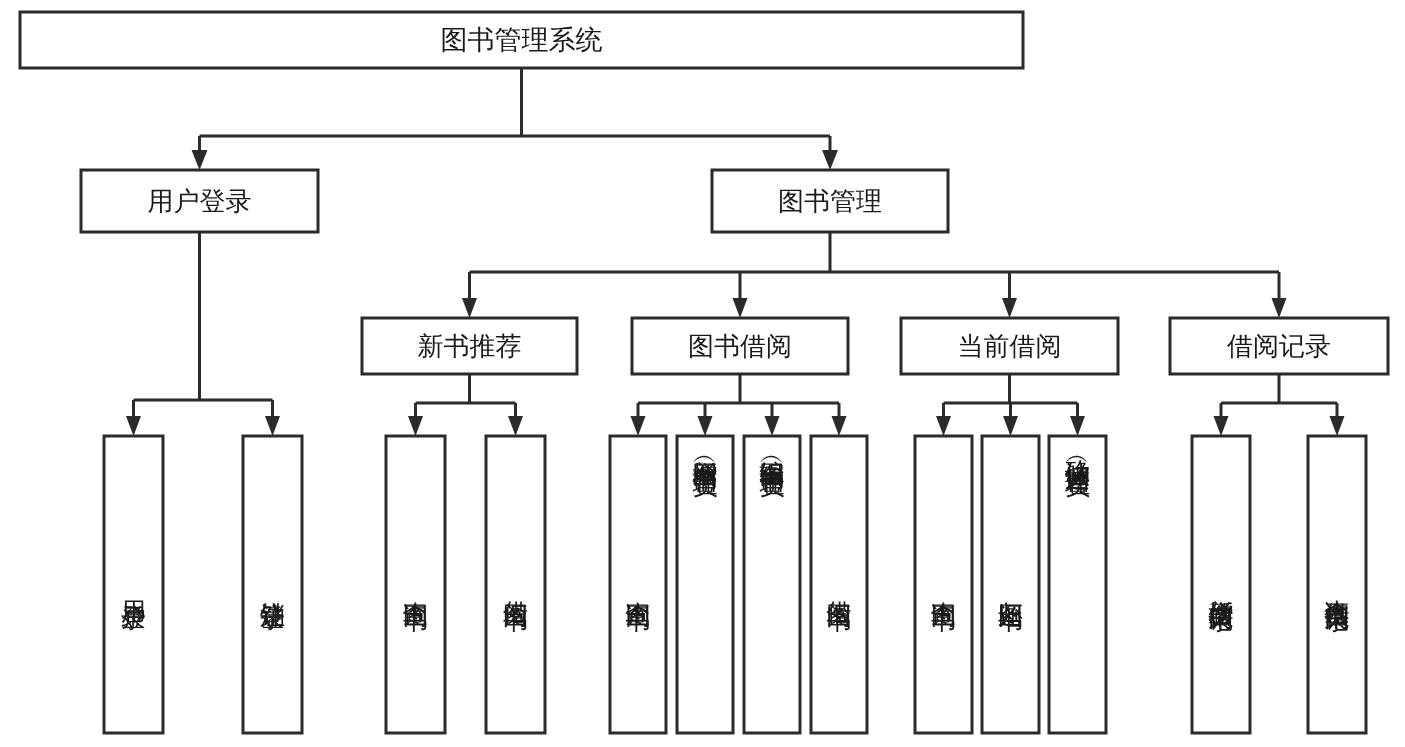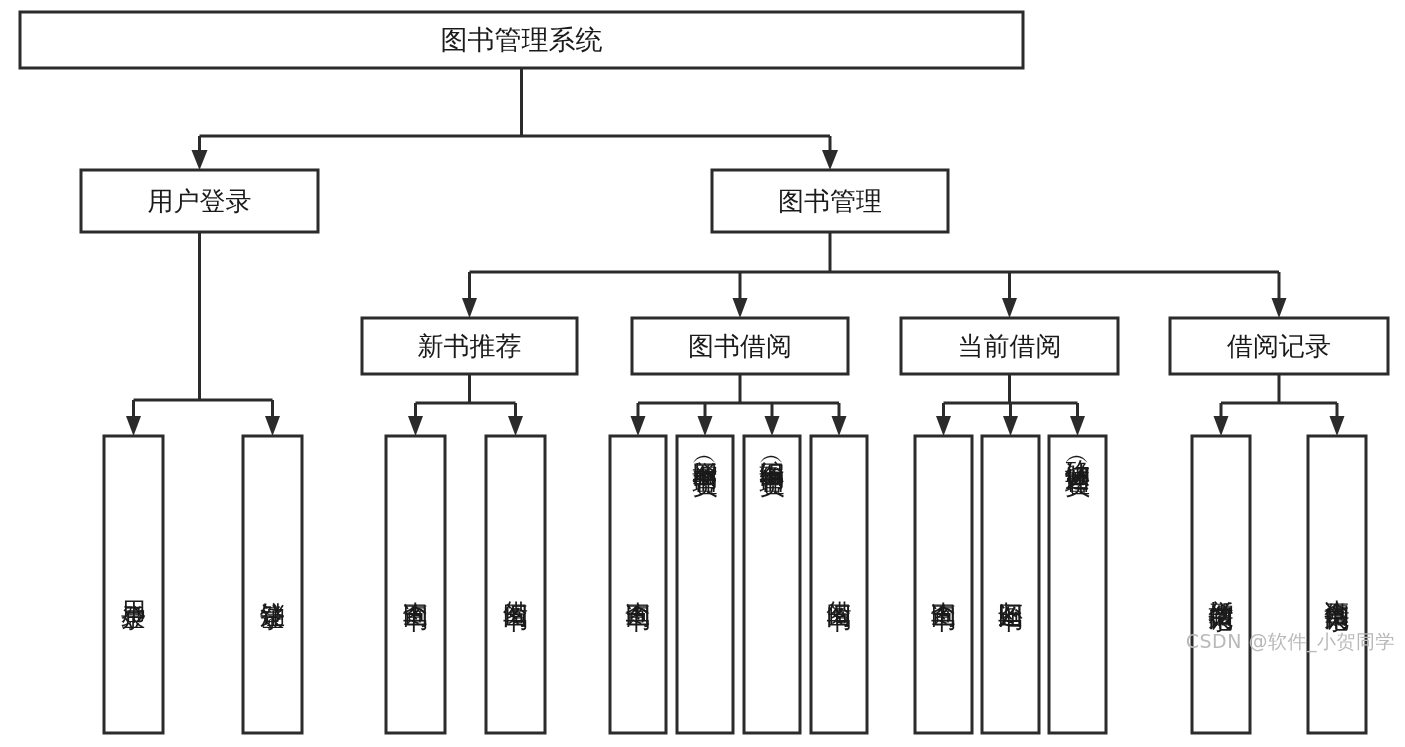--- a/index.html
+++ b/index.html
@@ -239,14 +239,13 @@
   <div class="vert-label-wrap" style="left:1049px; top:436px; width:57px; height:297px; align-items:flex-start;">
     <span class="vert-label" style="margin-top:4px;">确认归还（管理员）</span>
   </div>
   <div class="vert-label-wrap" style="left:1192px; top:436px; width:58px; height:297px;">
     <span class="vert-label">新增借阅记录</span>
   </div>
   <div class="vert-label-wrap" style="left:1308px; top:436px; width:58px; height:297px;">
     <span class="vert-label">查询借阅记录</span>
   </div>
 
-  <div class="watermark">CSDN @软件_小贺同学</div>
 </div>
 
 </body></html>

